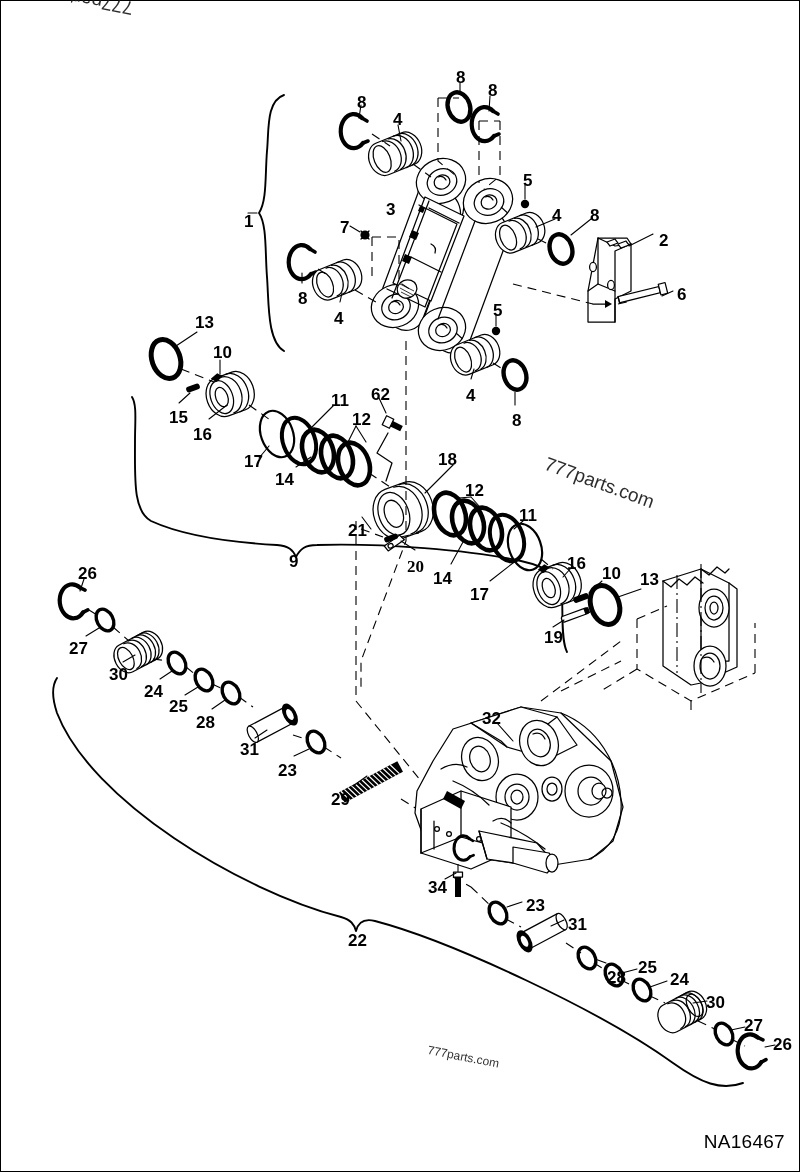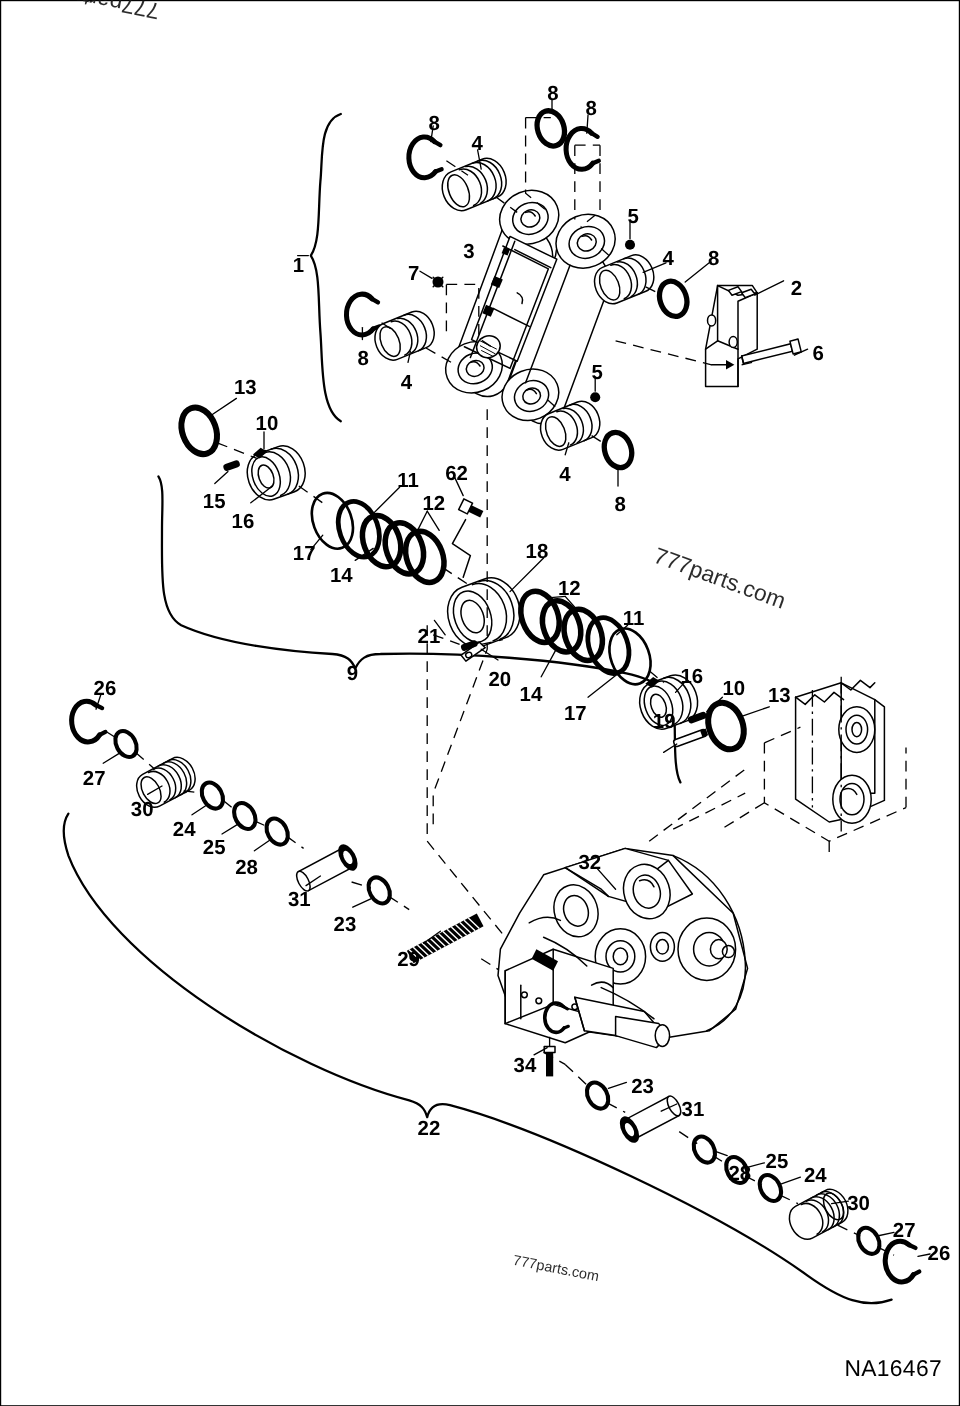--- a/index.html
+++ b/index.html
@@ -675,22 +675,22 @@
   <div class="callout" style="left:194px;top:313px;">13</div>
   <div class="callout" style="left:639px;top:570px;">13</div>
   <div class="callout" style="left:274px;top:470px;">14</div>
   <div class="callout" style="left:432px;top:569px;">14</div>
   <div class="callout" style="left:168px;top:408px;">15</div>
   <div class="callout" style="left:192px;top:425px;">16</div>
   <div class="callout" style="left:566px;top:554px;">16</div>
   <div class="callout" style="left:243px;top:452px;">17</div>
   <div class="callout" style="left:469px;top:585px;">17</div>
   <div class="callout" style="left:437px;top:450px;text-align:center;">18</div>
-  <div class="callout" style="left:543px;top:592px;">19</div>
-  <div class="callout" style="left:406px;top:557px;">20</div>
+  <div class="callout" style="left:543px;top:628px;">19</div>
+  <div class="callout" style="left:406px;top:557px;font-family:Liberation Serif, serif;">20</div>
   <div class="callout" style="left:347px;top:521px;text-align:right;">21</div>
   <div class="callout" style="left:347px;top:931px;">22</div>
   <div class="callout" style="left:277px;top:761px;">23</div>
   <div class="callout" style="left:525px;top:896px;">23</div>
   <div class="callout" style="left:143px;top:682px;">24</div>
   <div class="callout" style="left:669px;top:970px;">24</div>
   <div class="callout" style="left:168px;top:697px;">25</div>
   <div class="callout" style="left:637px;top:958px;">25</div>
   <div class="callout" style="left:77px;top:564px;">26</div>
   <div class="callout" style="left:772px;top:1035px;">26</div>

